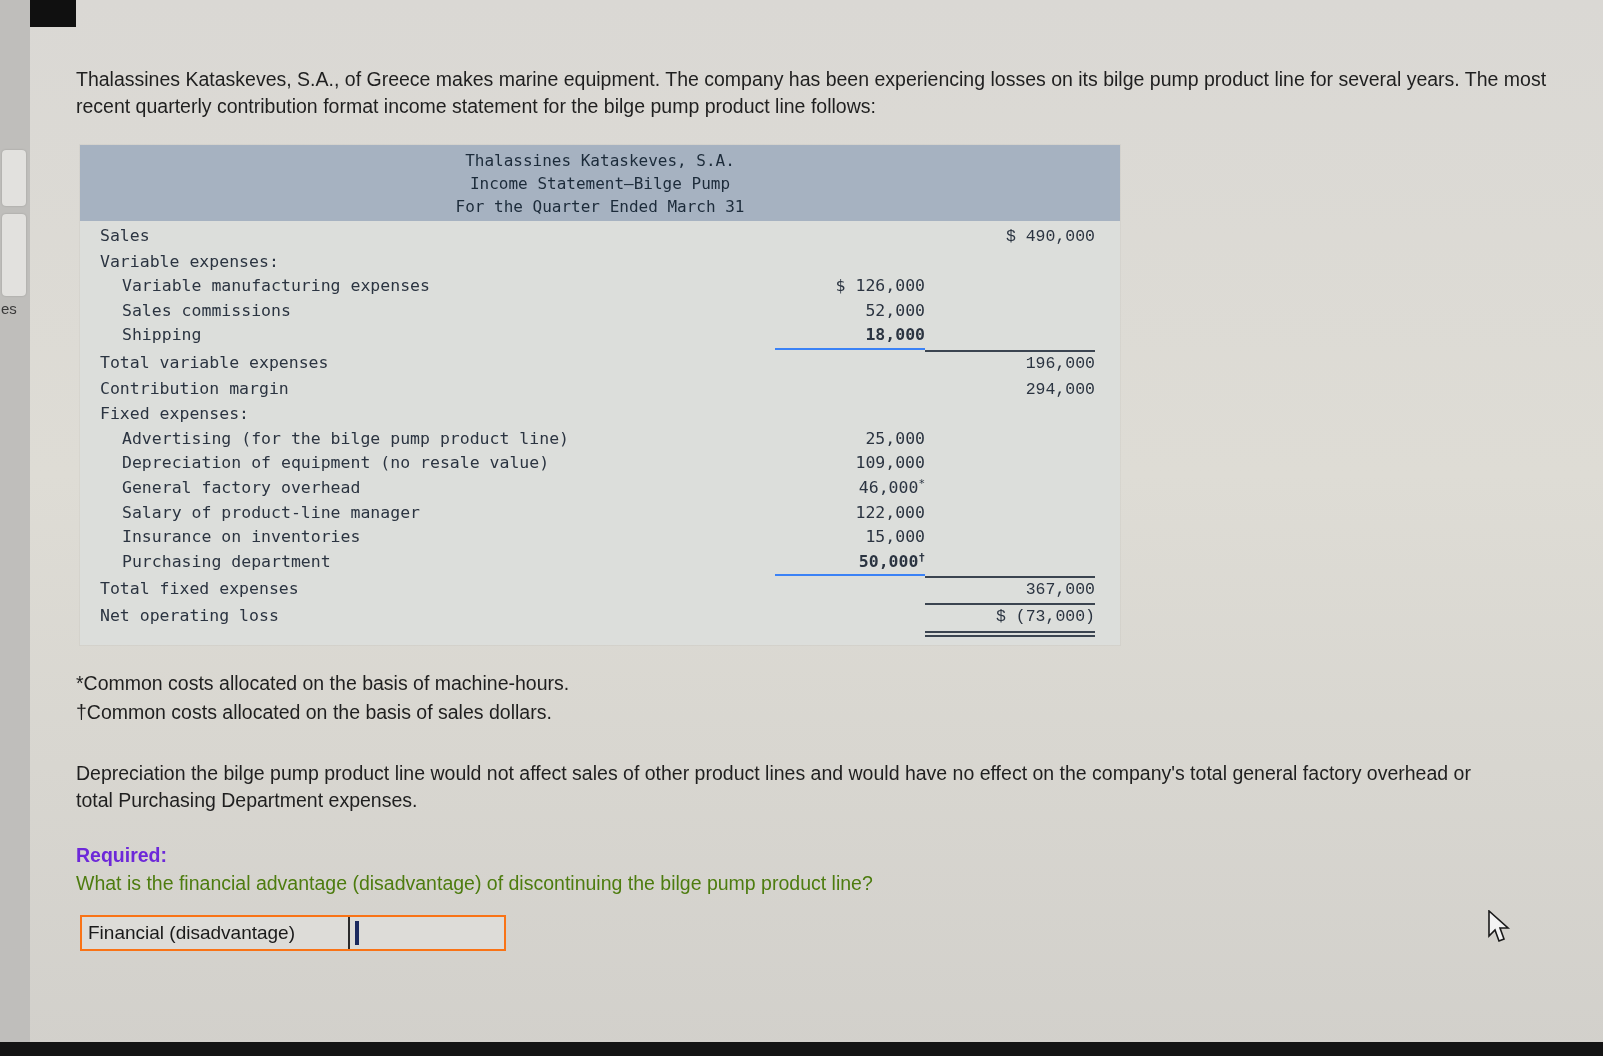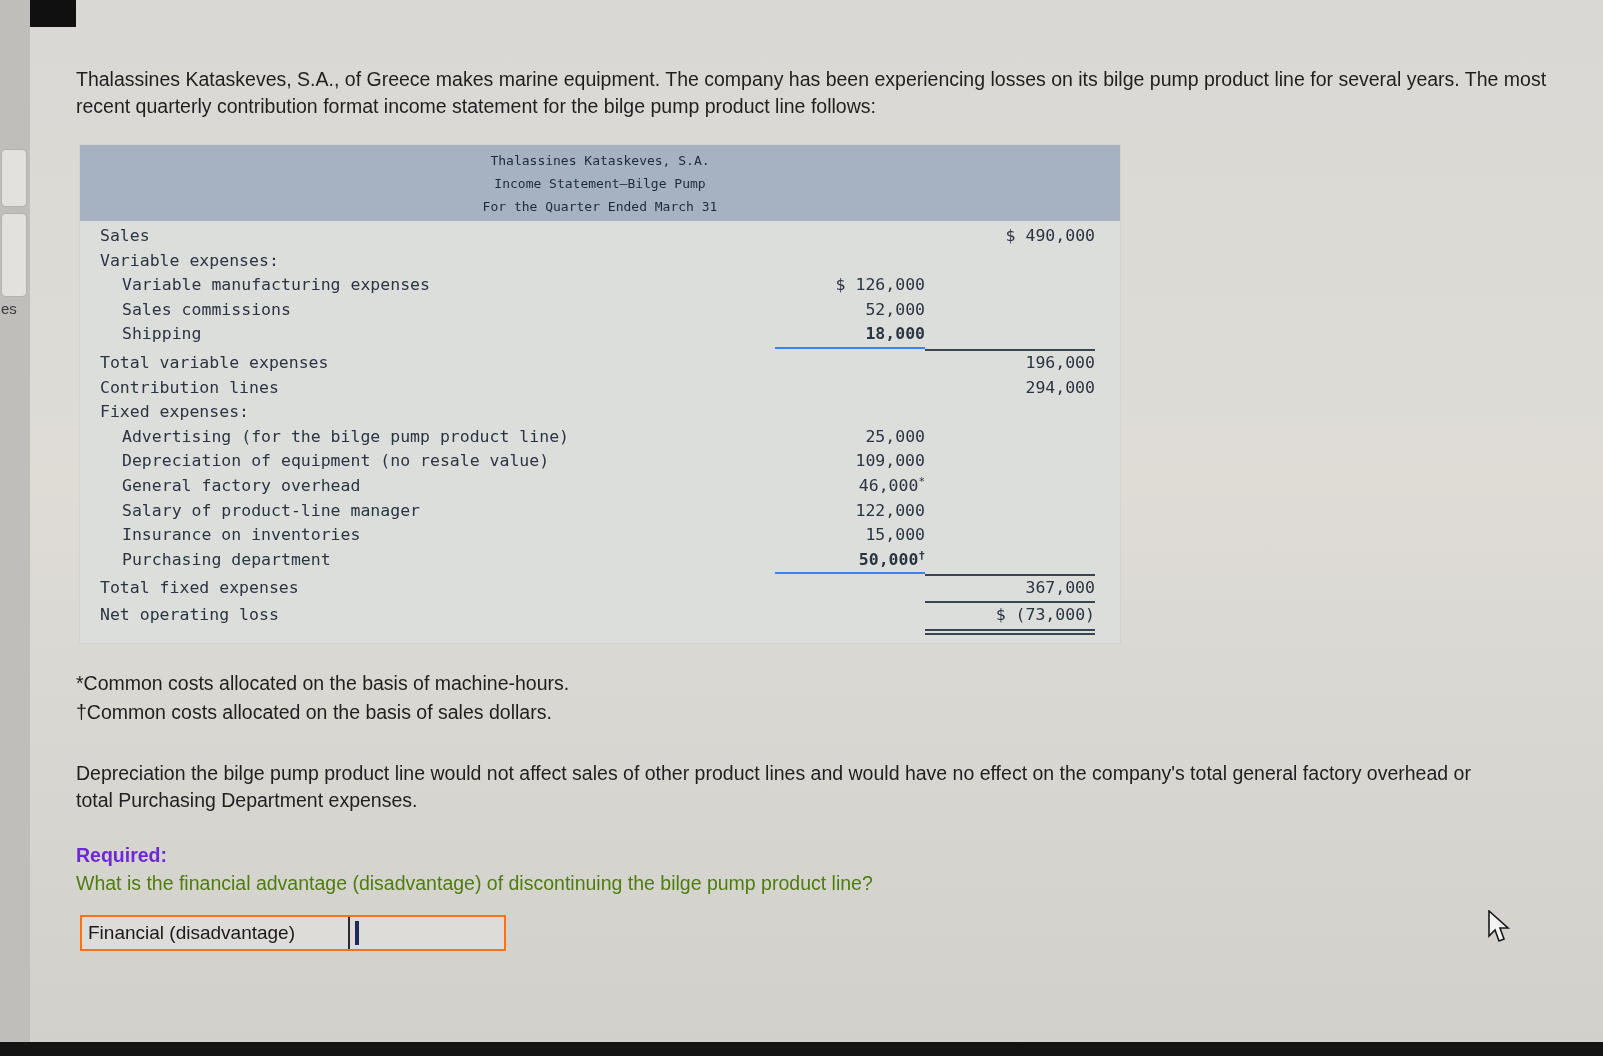--- a/index.html
+++ b/index.html
@@ -15,29 +15,29 @@
   .side-fragment{position:absolute;left:1px;top:300px;font-size:15px;color:#3a3a3a;}
   .topleft-block{position:absolute;left:30px;top:0;width:46px;height:27px;background:#101010;}
   .bottom-bar{position:absolute;left:0;bottom:0;width:1603px;height:14px;background:#141414;}
 
   .intro{position:absolute;left:76px;top:46px;width:1478px;font-size:19.5px;line-height:27.5px;color:#1f1f1f;}
 
   .statement{position:absolute;left:80px;top:145px;width:1040px;background:#dcdedb;
     box-shadow:0 0 0 1px rgba(0,0,0,0.03);}
   .stmt-header{background:#a6b2c1;color:#1c2b3a;text-align:center;
     font-family:"DejaVu Sans Mono","Liberation Mono",monospace;
-    font-size:13px;line-height:23px;padding:4px 0 3px;font-weight:500;}
+    font-size:16px;line-height:23px;padding:4px 0 3px;font-weight:500;}
   .stmt-body{padding:3px 0 8px;}
   .row{display:flex;align-items:baseline;
     font-family:"DejaVu Sans Mono","Liberation Mono",monospace;
     font-size:16.5px;line-height:24.6px;color:#2b3441;}
   .lbl{flex:1;padding-left:20px;white-space:nowrap;}
   .lbl.ind1{padding-left:42px;}
   .c1{width:150px;text-align:right;white-space:nowrap;}
-  .c2{width:170px;text-align:right;margin-right:25px;white-space:nowrap;}
+  .c2{width:170px;text-align:right;margin-right:25px;white-space:nowrap;font-family:Liberation Mono, monospace;}
   .u-bot{border-bottom:2px solid #3b82f6;font-weight:bold;}
   .u-top{border-top:2px solid #3b4450;}
   .dbl-bot{border-bottom:6px double #3b4450;padding-bottom:1px;}
   sup{font-size:11px;line-height:0;}
 
   .fn{position:absolute;left:76px;font-size:19.5px;color:#1f1f1f;}
   .fn1{top:652px;}
   .fn2{top:681px;}
   .para2{position:absolute;left:76px;top:740px;width:1420px;font-size:19.5px;line-height:27.5px;color:#1f1f1f;}
   .required{position:absolute;left:76px;top:824px;font-size:19.5px;font-weight:bold;color:#6d28d9;}
@@ -107,21 +107,21 @@
         <div class="c2"></div>
       </div>
 
       <div class="row">
         <div class="lbl">Total variable expenses</div>
         <div class="c1"></div>
         <div class="c2 u-top">196,000</div>
       </div>
 
       <div class="row">
-        <div class="lbl">Contribution lines</div>
+        <div class="lbl">Contribution margin</div>
         <div class="c1"></div>
         <div class="c2">294,000</div>
       </div>
 
       <div class="row">
         <div class="lbl">Fixed expenses:</div>
         <div class="c1"></div>
         <div class="c2"></div>
       </div>
 

